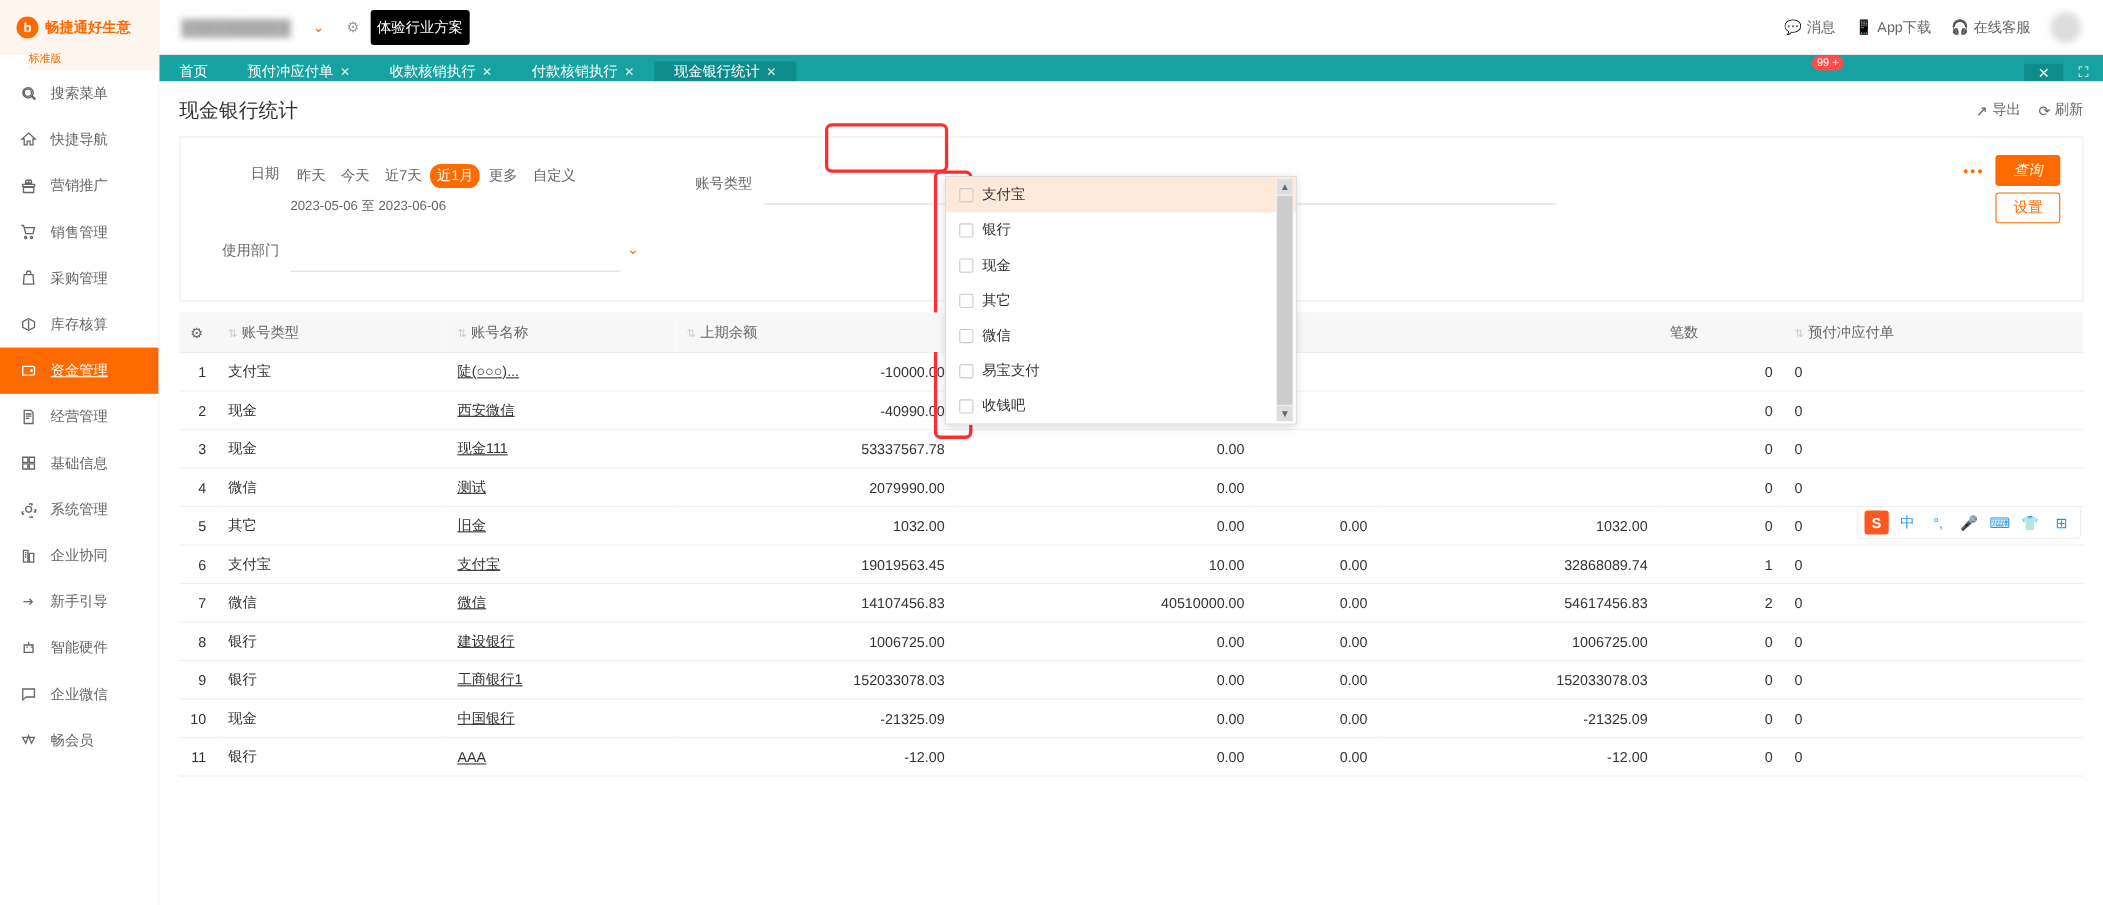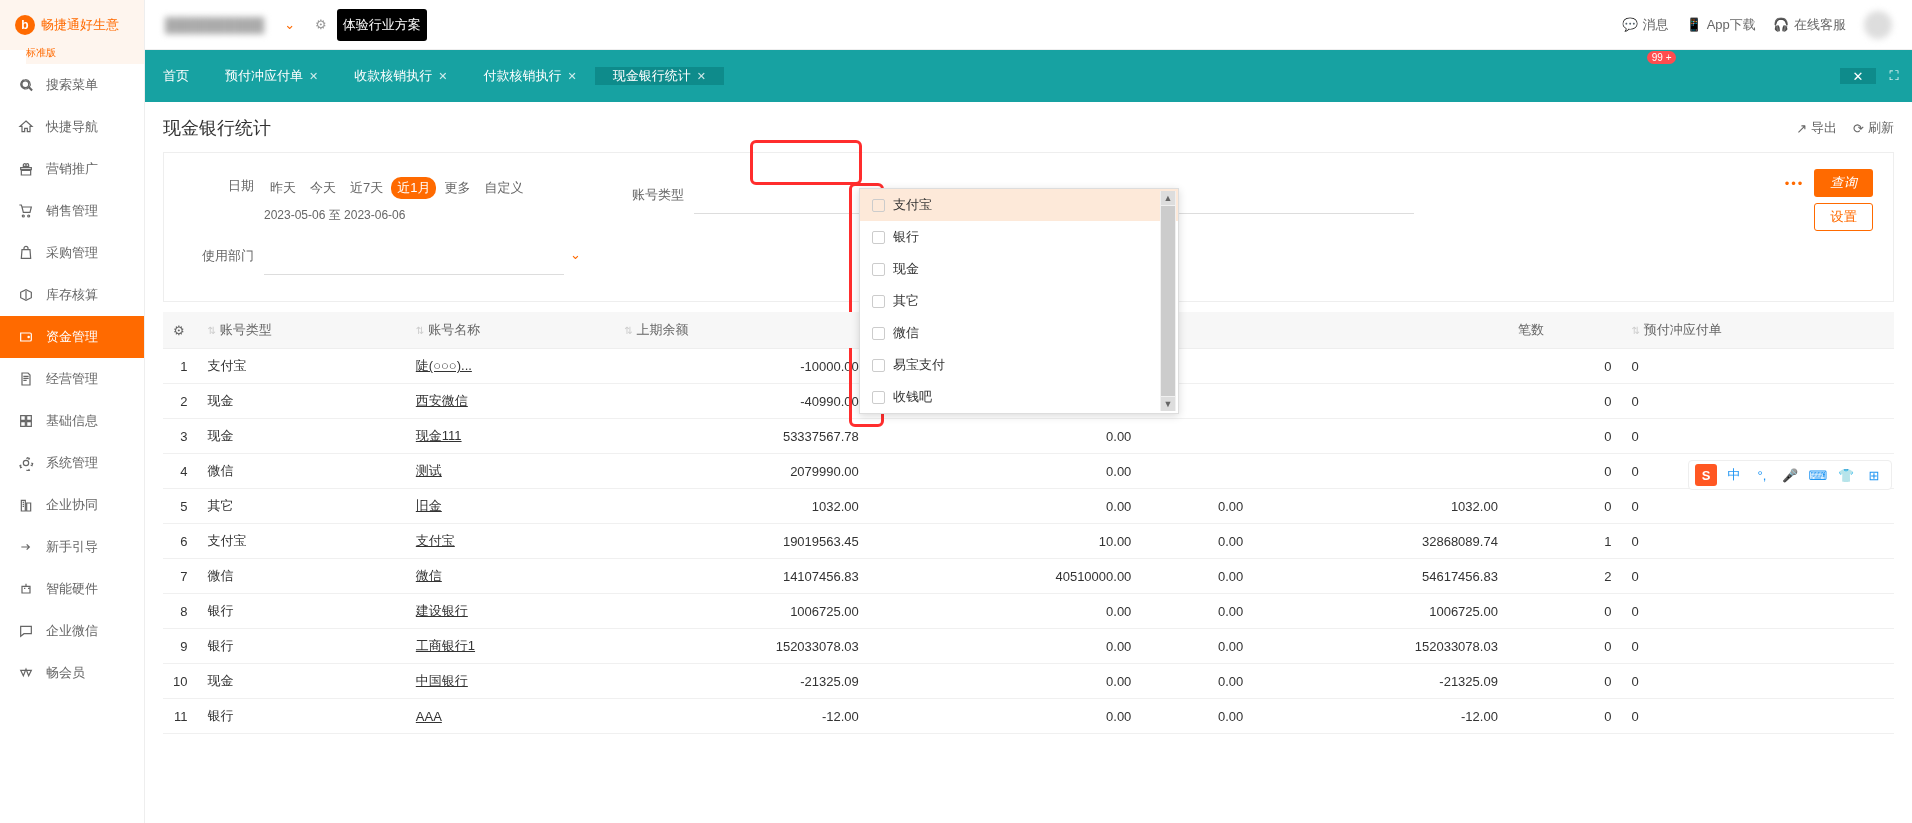--- a/index.html
+++ b/index.html
@@ -4,43 +4,43 @@
 <style>
 * { margin: 0; padding: 0; box-sizing: border-box; font-family: "Microsoft YaHei", sans-serif; }
 body { background: #fff; font-size: 13px; color: #333; overflow: hidden; }
 
 .app { display: flex; height: 823px; width: 1912px; }
 
 
 .sidebar { width: 145px; background: #fff; border-right: 1px solid #eee; }
 .logo-area { height: 50px; display: flex; align-items: center; padding: 0 15px; background: #fef5ee; }
 .logo-icon { width: 20px; height: 20px; background: #ff6a00; border-radius: 50%; margin-right: 6px; display: inline-flex; align-items: center; justify-content: center; color: #fff; font-weight: bold; font-size: 12px; }
-.logo-text { color: #ff6a00; font-size: 13px; font-weight: 400; }
+.logo-text { color: #ff6a00; font-size: 13px; font-weight: 700; }
 .logo-sub { color: #ff6a00; font-size: 10px; margin-left: 26px; margin-top: -4px; padding-bottom: 4px; background: #fef5ee; }
 .nav-item { display: flex; align-items: center; padding: 12px 18px; cursor: pointer; color: #666; }
-.nav-item.active { background: #ff6a00; color: #fff; }
+.nav-item.active { background: #ff6a00; color: #fff; text-decoration: underline; }
 .nav-icon { width: 16px; height: 16px; margin-right: 12px; display: inline-flex; align-items: center; justify-content: center; }
 .nav-icon svg { width: 16px; height: 16px; }
 
 
 .main { flex: 1; display: flex; flex-direction: column; position: relative; }
 
 
 .topbar { height: 50px; display: flex; align-items: center; padding: 0 20px; border-bottom: 1px solid #eee; }
 .company { color: #aaa; font-size: 14px; margin-right: 10px; filter: blur(3px); }
 .chevron-down { color: #ff6a00; margin: 0 10px; }
 .gear { color: #999; margin: 0 10px; cursor: pointer; }
 .trial-btn { background: #000000; color: #fff; border: none; padding: 7px 6px; border-radius: 3px; cursor: pointer; font-size: 13px; }
 .topbar-right { margin-left: auto; display: flex; align-items: center; gap: 18px; color: #666; }
 .tb-item { display: flex; align-items: center; gap: 4px; cursor: pointer; position: relative; }
 .badge { background: #ff4d4f; color: #fff; font-size: 10px; padding: 1px 5px; border-radius: 8px; position: absolute; top: -8px; right: -8px; margin-top: 43px; }
 .avatar { width: 28px; height: 28px; background: #ddd; border-radius: 50%; filter: blur(3px); }
 
 
-.tabs { height: 52px; background: #17a2a2; display: flex; align-items: center; color: #fff; }
+.tabs { height: 24px; background: #17a2a2; display: flex; align-items: flex-end; color: #fff; }
 .tab { padding: 0 18px; display: flex; align-items: center; cursor: pointer; font-size: 13px; gap: 6px; }
 .tab.active { background: #0e8b8b; }
 .tab-close { font-size: 11px; opacity: 0.8; }
 .tabs-right { margin-left: auto; display: flex; }
 .tabs-right .tab-btn { width: 36px; display: flex; align-items: center; justify-content: center; background: #0e8b8b; cursor: pointer; }
 .tabs-right .tab-btn:last-child { background: #17a2a2; }
 
 
 .page { flex: 1; padding: 14px 18px; background: #fff; overflow: auto; }
 .page-head { display: flex; align-items: center; margin-bottom: 12px; }

